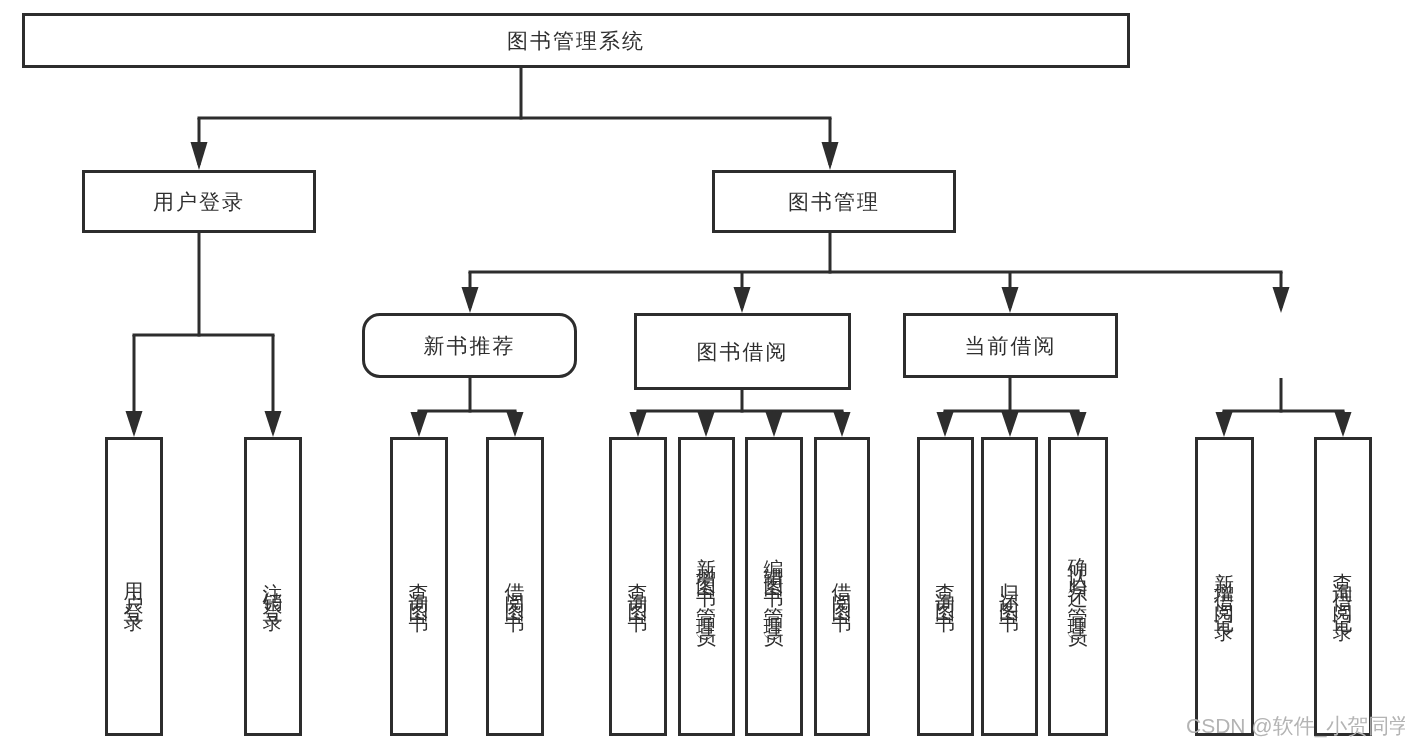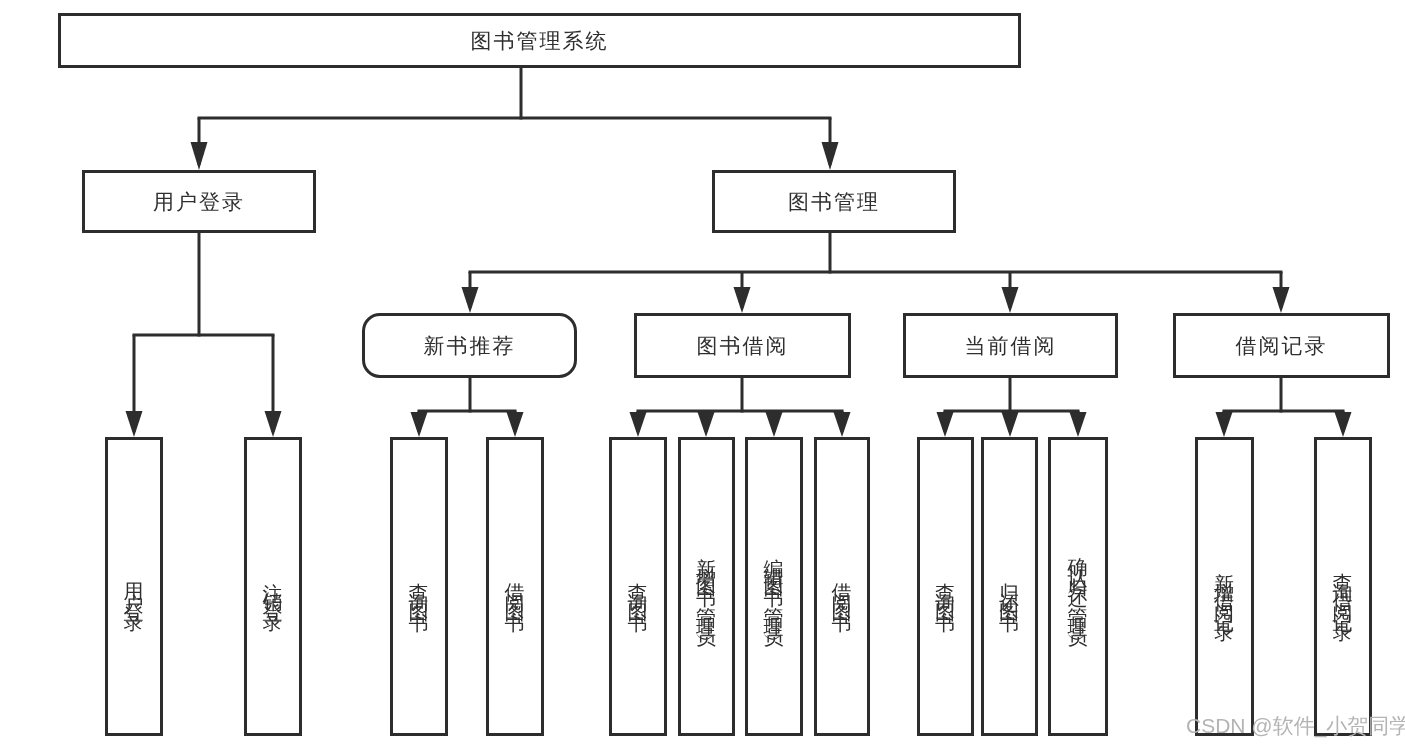--- a/index.html
+++ b/index.html
@@ -40,27 +40,27 @@
     white-space: nowrap;
   }
   .leaf .label {
     writing-mode: vertical-rl;
     text-orientation: mixed;
     font-size: 20px;
     letter-spacing: 10px;
     line-height: 1;
   }
   
-  .n-root            { left: 22px;   top: 13px;  width: 963px; height: 55px; margin-left: 36px; }
+  .n-root            { left: 22px;   top: 13px;  width: 1108px; height: 55px; }
   
   .n-user-login      { left: 82px;   top: 170px; width: 234px; height: 63px; }
   .n-book-mgmt       { left: 712px;  top: 170px; width: 244px; height: 63px; }
   
   .n-new-books       { left: 362px;  top: 313px; width: 215px; height: 65px; border-radius: 18px; }
-  .n-book-borrow     { left: 634px;  top: 313px; width: 217px; height: 65px; }
+  .n-book-borrow     { left: 634px;  top: 313px; width: 217px; height: 77px; }
   .n-current-borrow  { left: 903px;  top: 313px; width: 215px; height: 65px; text-align: right; }
   .n-borrow-records  { left: 1173px; top: 313px; width: 217px; height: 65px; }
   
   .leaf { top: 437px; height: 299px; width: 58px; }
   .l-1  { left: 105px; }
   .l-2  { left: 244px; }
   .l-3  { left: 390px; }
   .l-4  { left: 486px; }
   .l-5  { left: 609px; }
   .l-6  { left: 678px; width: 57px; }
@@ -168,23 +168,20 @@
 
   <div class="node n-new-books">
     <span class="label">新书推荐</span>
   </div>
   <div class="node n-book-borrow">
     <span class="label">图书借阅</span>
   </div>
   <div class="node n-current-borrow">
     <span class="label">当前借阅</span>
   </div>
-  <div class="node n-borrow-records">
-    <span class="label">借阅记录</span>
-  </div>
 
   <div class="node leaf l-1">
     <span class="label">用户登录</span>
   </div>
   <div class="node leaf l-2">
     <span class="label">注销登录</span>
   </div>
   <div class="node leaf l-3">
     <span class="label">查询图书</span>
   </div>

